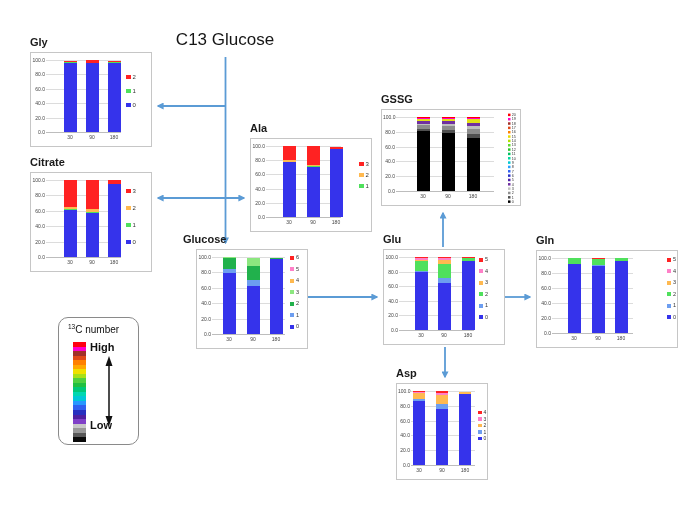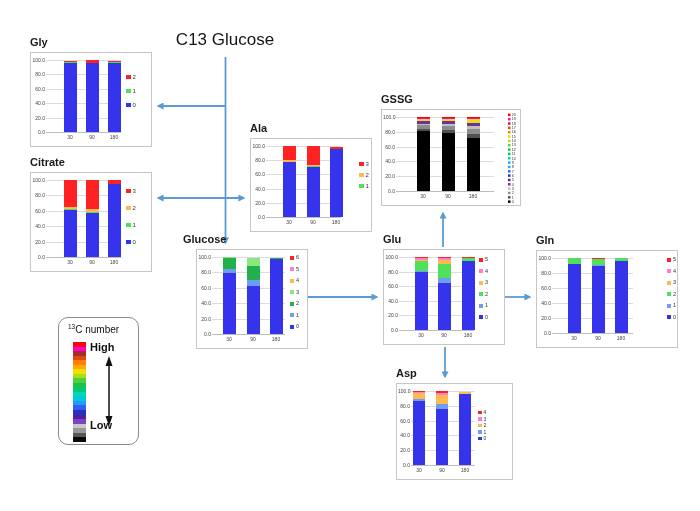--- a/index.html
+++ b/index.html
@@ -542,21 +542,21 @@
               <div class="lsq" style="width: 4px; height: 4px; background: rgb(109, 158, 240);"></div>
               <div class="llb" style="font-size: 5.5px;">1</div>
             </div>
             <div class="lrow" style="margin-bottom: 6px;">
               <div class="lsq" style="width: 4px; height: 4px; background: rgb(53, 51, 235);"></div>
               <div class="llb" style="font-size: 5.5px;">0</div>
             </div>
           </div>
         </div>
       </div>
-      <div class="chart-wrap" style="left: 396px; top: 383px; width: 117px; height: 97px;">
+      <div class="chart-wrap" style="left: 396px; top: 383px; width: 92px; height: 97px;">
         <div class="chart-title">Asp</div>
         <div class="chart-box">
           <div class="grid" style="left: 14px; width: 64px; top: 81px; background: rgb(189, 189, 189);"></div>
           <div class="ylab" style="top: 78px; width: 12px;">0.0</div>
           <div class="grid" style="left: 14px; width: 64px; top: 66.2px;"></div>
           <div class="ylab" style="top: 63.2px; width: 12px;">20.0</div>
           <div class="grid" style="left: 14px; width: 64px; top: 51.4px;"></div>
           <div class="ylab" style="top: 48.4px; width: 12px;">40.0</div>
           <div class="grid" style="left: 14px; width: 64px; top: 36.6px;"></div>
           <div class="ylab" style="top: 33.6px; width: 12px;">60.0</div>

